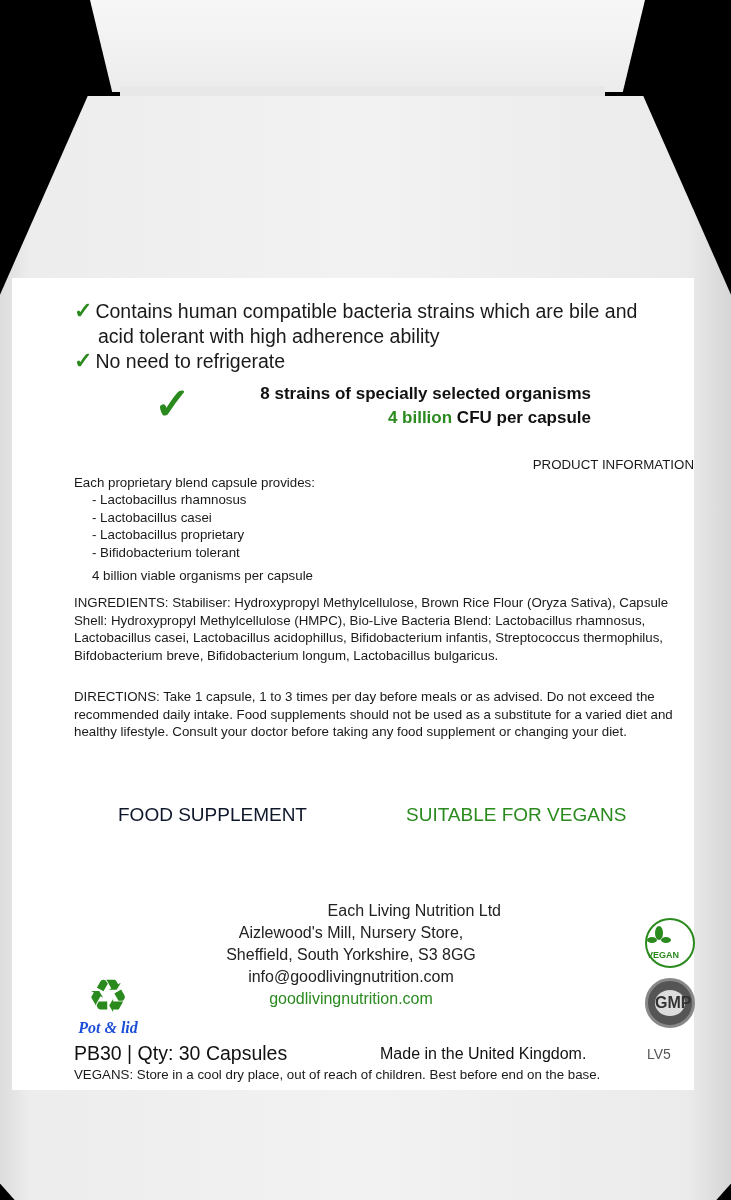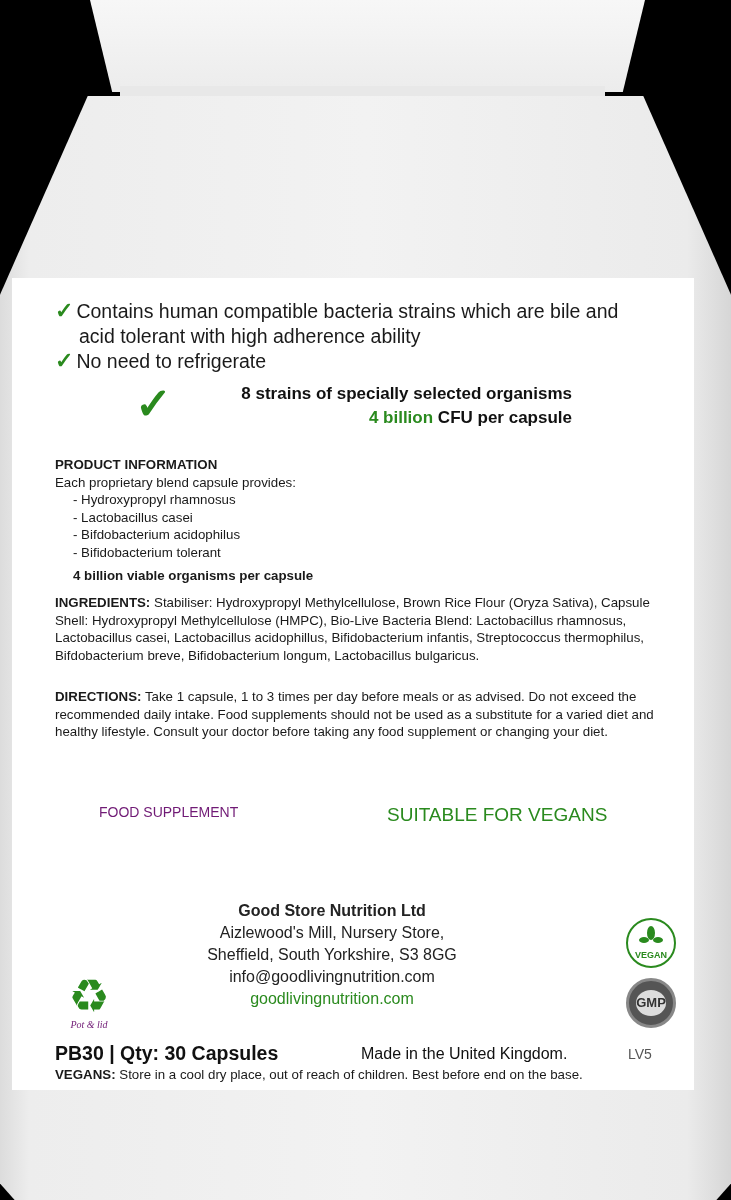--- a/index.html
+++ b/index.html
@@ -22,28 +22,28 @@
     
     .bottle {
       position:absolute; left:0; top:96px; width:731px; height:1104px;
       background:linear-gradient(90deg,#dcdcdc 0%,#ededed 4%,#f2f2f2 50%,#ebebeb 94%,#d6d6d6 100%);
       clip-path:polygon(12% 0, 88% 0, 100% 18%, 100% 98.5%, 98% 100%, 2% 100%, 0 98.5%, 0 18%);
     }
     .label {
       position:absolute; left:12px; top:278px; width:682px; height:812px;
       background:#ffffff;
     }
-    .abs { position:absolute; }
+    .abs { position:absolute;margin-left:19px; }
     .check { color:#2a8a1e; font-weight:bold; }
     .claim { font-size:19.5px; line-height:25px; color:#1a1a1a; }
     .claim .check { font-size:22px; margin-right:3px; }
     .hl { font-size:17px; font-weight:bold; text-align:right; line-height:24px; }
     .green { color:#2a8a1e; }
     .small { font-size:13.3px; line-height:17.5px; color:#1a1a1a; }
-    .b { font-weight:bold; }
+    .b { font-weight:normal;text-align:right; }
     .company { text-align:center; color:#222; font-size:16px; line-height:22px; }
   </style>
 </head>
 <body>
 
 <div class="lid"></div>
 <div class="lid-band"></div>
 <div class="bottle"></div>
 
 <div class="label">
@@ -60,62 +60,62 @@
   <div class="abs hl" style="left:140px;top:104px;width:420px;">
     <div>8 strains of specially selected organisms</div>
     <div><span class="green">4 billion</span><span> CFU per capsule</span></div>
   </div>
 
   <div class="abs small" style="left:43px;top:178px;width:620px;">
     <div class="b">PRODUCT INFORMATION</div>
     <div>Each proprietary blend capsule provides:</div>
   </div>
   <div class="abs small" style="left:61px;top:213px;">
-    <div>- Hydroxypropyl rhamnosus</div>
+    <div>- Lactobacillus rhamnosus</div>
     <div>- Lactobacillus casei</div>
-    <div>- Bifdobacterium acidophilus</div>
+    <div>- Lactobacillus proprietary</div>
     <div>- Bifidobacterium tolerant</div>
   </div>
   <div class="abs small b" style="left:61px;top:289px;">4 billion viable organisms per capsule</div>
 
   <div class="abs small" style="left:43px;top:316px;width:615px;">
     <span class="b">INGREDIENTS:</span><span> Stabiliser: Hydroxypropyl Methylcellulose, Brown Rice Flour (Oryza Sativa), Capsule Shell: Hydroxypropyl Methylcellulose (HMPC), Bio-Live Bacteria Blend: Lactobacillus rhamnosus, Lactobacillus casei, Lactobacillus acidophillus, Bifidobacterium infantis, Streptococcus thermophilus, Bifdobacterium breve, Bifidobacterium longum, Lactobacillus bulgaricus.</span>
   </div>
 
   <div class="abs small" style="left:43px;top:410px;width:615px;">
     <span class="b">DIRECTIONS:</span><span> Take 1 capsule, 1 to 3 times per day before meals or as advised. Do not exceed the recommended daily intake. Food supplements should not be used as a substitute for a varied diet and healthy lifestyle. Consult your doctor before taking any food supplement or changing your diet.</span>
   </div>
 
-  <div class="abs" style="left:87px;top:526px;font-size:14px;color:#701a75;">FOOD SUPPLEMENT</div>
+  <div class="abs" style="left:87px;top:526px;font-size:19px;color:#0f172a;">FOOD SUPPLEMENT</div>
   <div class="abs green" style="left:375px;top:526px;font-size:19px;">SUITABLE FOR VEGANS</div>
 
   <div class="abs company" style="left:170px;top:622px;width:300px;">
-    <div class="b">Good Store Nutrition Ltd</div>
+    <div class="b">Each Living Nutrition Ltd</div>
     <div>Aizlewood's Mill, Nursery Store,</div>
     <div>Sheffield, South Yorkshire, S3 8GG</div>
     <div>info@goodlivingnutrition.com</div>
     <div class="green">goodlivingnutrition.com</div>
   </div>
 
   <div class="abs" style="left:47px;top:695px;width:60px;text-align:center;">
     <div style="font-size:46px;line-height:46px;color:#2a8a1e;">♻</div>
-    <div style="font-size:10px;font-style:italic;font-weight:normal;color:#701a75;font-family:'Liberation Serif',serif;">Pot &amp; lid</div>
+    <div style="font-size:16px;font-style:italic;font-weight:bold;color:#1d4ed8;font-family:'Liberation Serif',serif;">Pot &amp; lid</div>
   </div>
 
-  <div class="abs" style="left:614px;top:640px;width:50px;height:50px;border:2px solid #2a8a1e;border-radius:50%;box-sizing:border-box;text-align:center;">
+  <div class="abs" style="left:614px;top:640px;width:50px;height:50px;border:2px solid #2a8a1e;border-radius:50%;box-sizing:border-box;">
     <svg width="24" height="20" viewBox="0 0 24 20" style="margin-top:6px">
       <ellipse cx="12" cy="7" rx="4" ry="7" fill="#2a8a1e"></ellipse>
       <ellipse cx="5" cy="14" rx="5" ry="3" fill="#2a8a1e"></ellipse>
       <ellipse cx="19" cy="14" rx="5" ry="3" fill="#2a8a1e"></ellipse>
     </svg>
     <div style="font-size:9px;font-weight:bold;color:#2a8a1e;line-height:10px;">VEGAN</div>
   </div>
 
   <div class="abs" style="left:614px;top:700px;width:50px;height:50px;border-radius:50%;background:#555;box-sizing:border-box;border:3px solid #888;text-align:center;">
-    <div style="margin:9px auto 0;width:30px;height:26px;border-radius:50%;background:#ddd;font-size:13px;font-weight:bold;line-height:26px;color:#333;">GMP</div>
+    <div style="margin:9px auto 0;width:30px;height:26px;border-radius:50%;background:#ddd;font-size:16px;font-weight:bold;line-height:26px;color:#333;">GMP</div>
   </div>
 
   <div class="abs b" style="left:43px;top:764px;font-size:19.5px;">PB30 | Qty: 30 Capsules</div>
   <div class="abs" style="left:349px;top:767px;font-size:16px;">Made in the United Kingdom.</div>
   <div class="abs" style="left:616px;top:768px;font-size:14px;color:#555;">LV5</div>
   <div class="abs small" style="left:43px;top:788px;width:640px;">
     <span class="b">VEGANS:</span><span> Store in a cool dry place, out of reach of children. Best before end on the base.</span>
   </div>
 </div>
 

